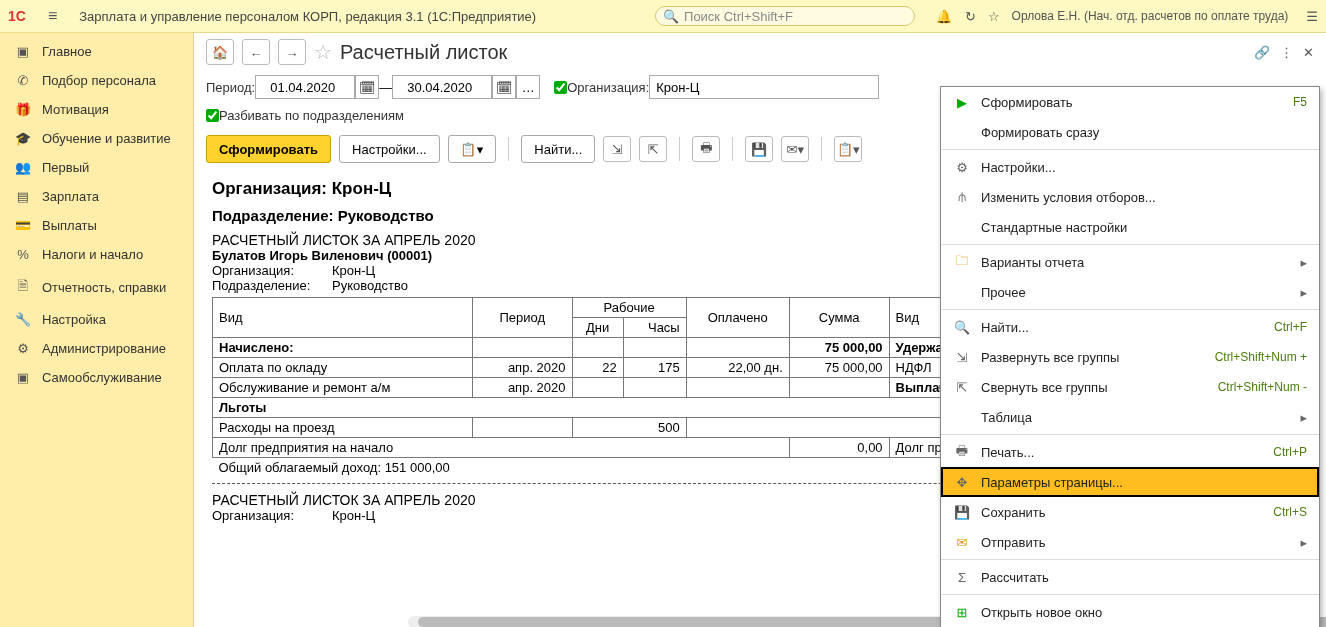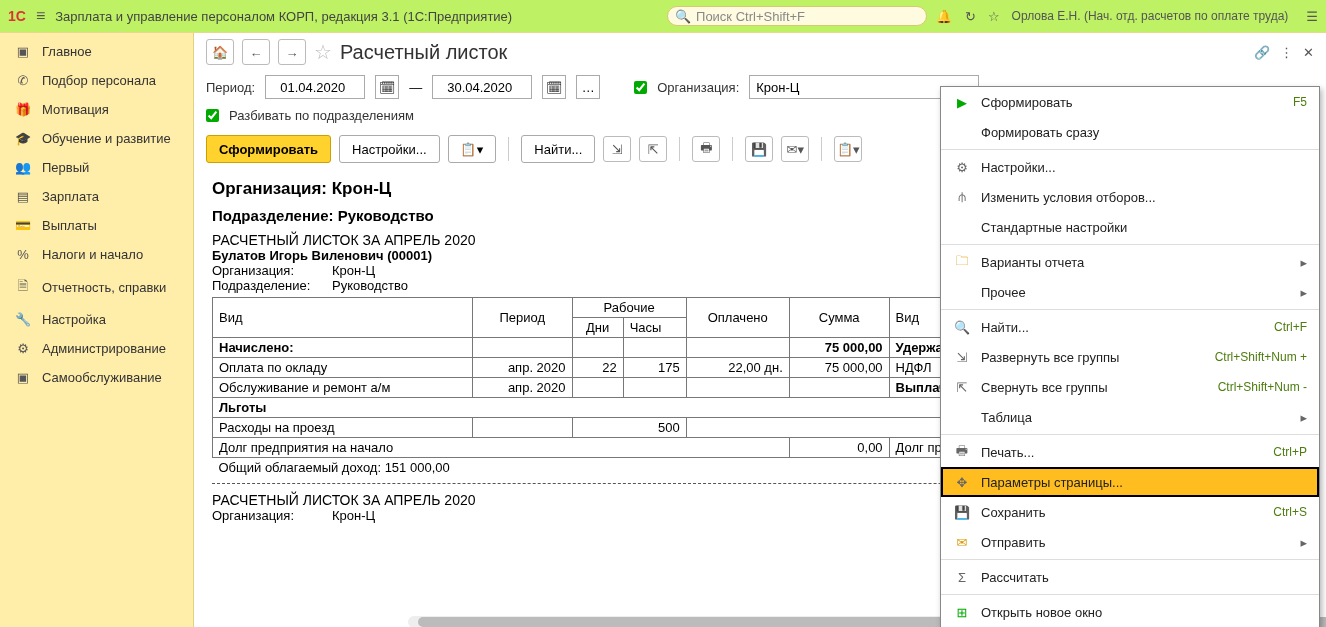--- a/index.html
+++ b/index.html
@@ -1,34 +1,34 @@
 <!DOCTYPE html>
 <html><head>
 <meta charset="utf-8">
 <style>
 *{box-sizing:border-box;margin:0;padding:0;font-family:Arial,sans-serif;font-size:13px;}
 body{background:#fff;width:1326px;height:627px;overflow:hidden;position:relative;}
-.topbar{height:28px;background:#bef264;border-bottom:1px solid #e8d88a;display:flex;align-items:center;padding:16px 8px;gap:10px;}
+.topbar{height:28px;background:#fef9c3;border-bottom:1px solid #e8d88a;display:flex;align-items:center;padding:16px 8px;gap:22px;}
 .logo{color:#d33;font-weight:bold;font-size:14px;}
 .ham{font-size:16px;color:#555;cursor:pointer;}
 .apptitle{color:#444;flex:0 0 auto;}
 .searchbox{margin-left:auto;border:1px solid #d9c96e;border-radius:12px;height:20px;width:260px;background:#fffbe0;display:flex;align-items:center;padding:0 8px;color:#888;gap:4px;}
 .topicons{display:flex;align-items:center;gap:12px;color:#555;}
 .user{color:#555;font-size:12px;padding-right:6px;}
 .panels{display:flex;height:calc(100% - 28px);}
 .leftnav{width:194px;background:#ffedaa;border-right:1px solid #e3d37f;padding-top:4px;}
 .leftnav .item{display:flex;align-items:center;gap:10px;padding:7px 14px;color:#333;cursor:pointer;}
 .leftnav .iconcol{width:18px;text-align:center;color:#555;}
 .main{flex:1;background:#fff;position:relative;overflow:hidden;}
 .iconbtn{border:1px solid #bbb;background:#fff;width:28px;height:26px;display:flex;align-items:center;justify-content:center;border-radius:3px;cursor:pointer;color:#555;}
 .pagehead{display:flex;align-items:center;padding:6px 12px;gap:8px;}
 .pagehead h1{font-size:20px;font-weight:normal;color:#333;}
 .star{color:#bbb;font-size:20px;}
 .headright{margin-left:auto;display:flex;gap:10px;color:#555;}
-.filters{padding:4px 12px;display:flex;align-items:center;gap:10px;flex-wrap:wrap;}
+.filters{padding:4px 12px;display:flex;align-items:center;gap:0;flex-wrap:wrap;}
 .lbl{color:#333;}
 .dateinp{border:1px solid #aaa;height:24px;width:100px;padding:0 14px;}
 .datebtn{border:1px solid #aaa;background:#fff;height:24px;width:24px;display:flex;align-items:center;justify-content:center;cursor:pointer;}
 .sqbtn{border:1px solid #aaa;background:#fff;height:24px;width:24px;cursor:pointer;}
 .cb{accent-color:#0a0;}
 .orgfield{border:1px solid #aaa;height:24px;padding:0 6px;width:230px;}
 .toolbar{padding:4px 12px;display:flex;align-items:center;gap:8px;}
 .btn{border:1px solid #aaa;background:#fff;height:28px;padding:0 12px;border-radius:3px;cursor:pointer;display:flex;align-items:center;gap:4px;}
 .btnprimary{background:#ffd22e;border-color:#c9a200;font-weight:bold;}
 .vsep{width:1px;height:24px;background:#ccc;margin:0 4px;}
@@ -217,21 +217,21 @@
               <tr>
             <td rowspan="2">Вид</td>
             <td rowspan="2" style="text-align:center">Период</td>
             <td colspan="2" style="text-align:center">Рабочие</td>
             <td rowspan="2" style="text-align:center">Оплачено</td>
             <td rowspan="2" style="text-align:center">Сумма</td>
             <td rowspan="2">Вид</td>
           </tr>
           <tr>
                 <td style="text-align:center">Дни</td>
-                <td style="text-align:left">Часы</td>
+                <td style="text-align:right">Часы</td>
               </tr>
           <tr>
                 <td><b>Начислено:</b></td>
                 <td></td>
                 <td></td>
                 <td></td>
                 <td></td>
                 <td class="num"><b>75 000,00</b></td>
                 <td><b>Удержано:</b></td>
               </tr>

